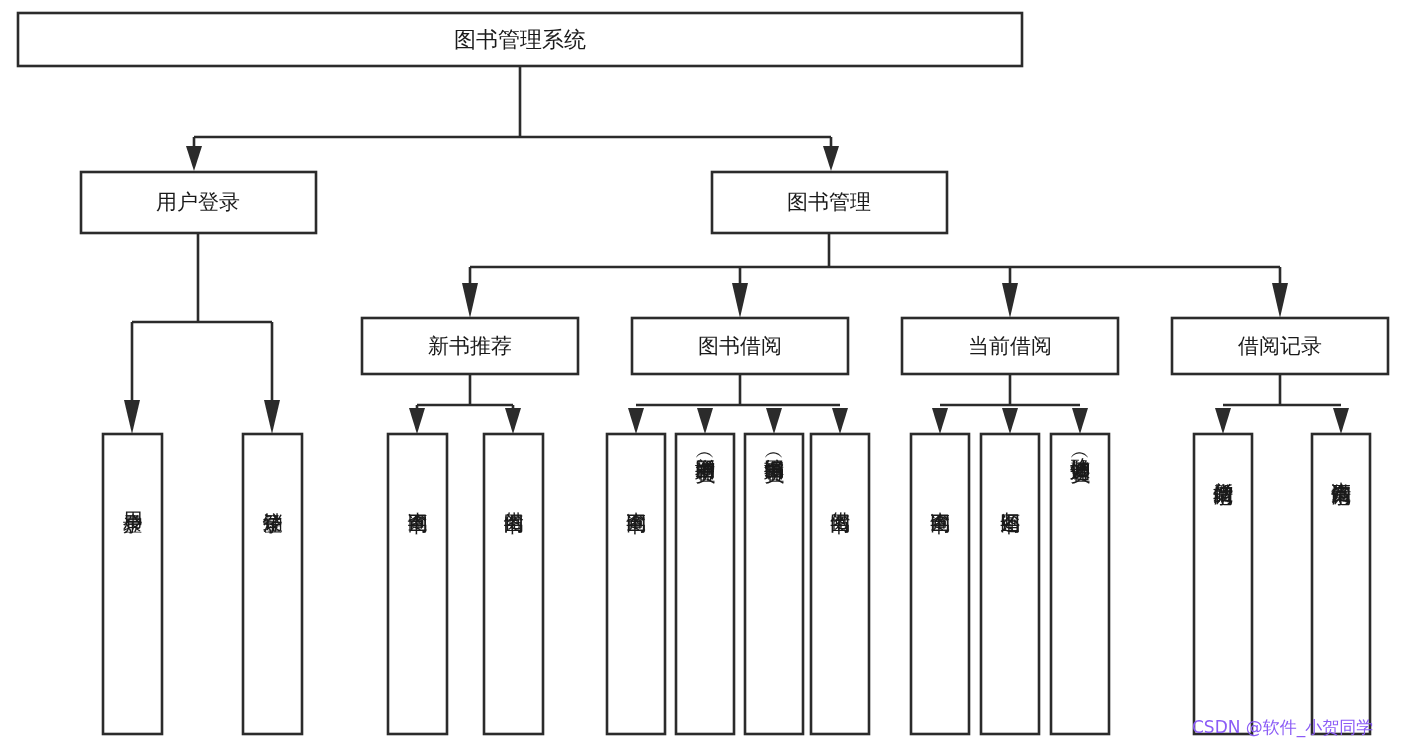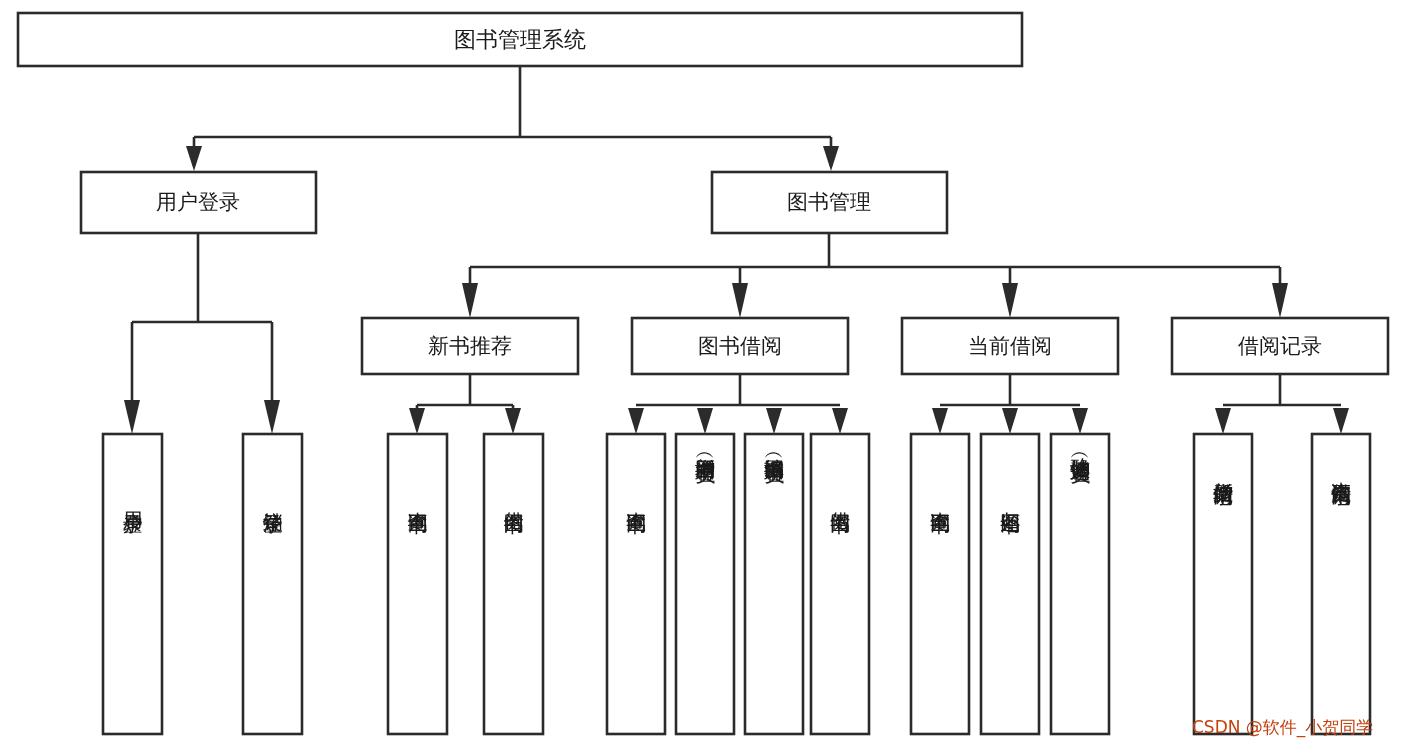--- a/index.html
+++ b/index.html
@@ -72,21 +72,21 @@
     color: #1a1a1a;
     writing-mode: vertical-rl;
     text-orientation: upright;
     white-space: nowrap;
     letter-spacing: 1px;
   }
   .watermark {
     position: absolute;
     font-family: "DejaVu Sans", "Liberation Sans", sans-serif;
     font-size: 17px;
-    color: #c2410c;
+    color: #8b5cf6;
     white-space: nowrap;
     pointer-events: none;
   }
 </style>
 </head>
 <body>
 
 <div id="diagram-root">
 
   <svg id="tree-svg" viewBox="0 0 1405 747" xmlns="http://www.w3.org/2000/svg">

